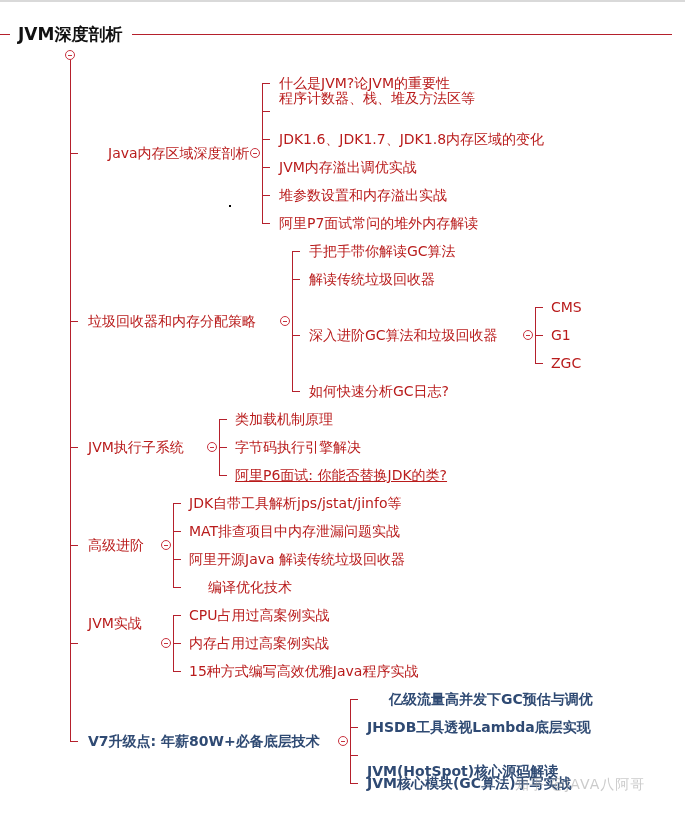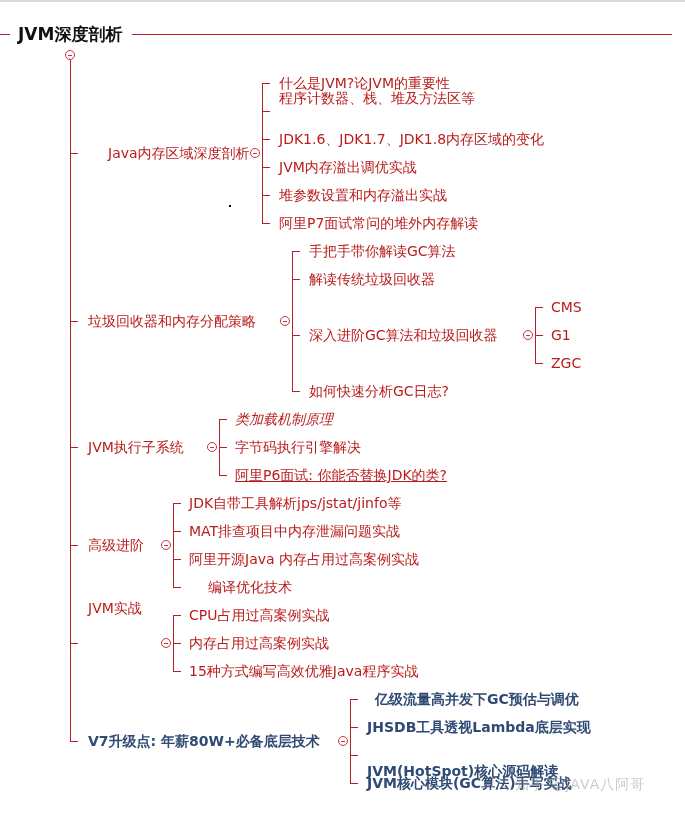--- a/index.html
+++ b/index.html
@@ -91,51 +91,51 @@
 <div class="node" style="left:551px;top:298px;">CMS</div>
 <div class="node" style="left:551px;top:326px;">G1</div>
 <div class="node" style="left:551px;top:354px;text-align:center;">ZGC</div>
 
 <div class="node" style="left:88px;top:438px;">JVM执行子系统</div>
 <div class="collapse" style="left:207px;top:442px;"></div>
 <div class="vline" style="left:219px;top:419px;height:56px;"></div>
 <div class="tick" style="left:219px;top:419px;"></div>
 <div class="tick" style="left:219px;top:447px;"></div>
 <div class="tick" style="left:219px;top:475px;"></div>
-<div class="node" style="left:235px;top:410px;font-style:italic;">类加载机制原理</div>
+<div class="node" style="left:235px;top:410px;">类加载机制原理</div>
 <div class="node" style="left:235px;top:438px;">字节码执行引擎解决</div>
 <div class="node" style="left:235px;top:466px;text-decoration:underline;">阿里P6面试: 你能否替换JDK的类?</div>
 
 <div class="node" style="left:88px;top:536px;">高级进阶</div>
 <div class="collapse" style="left:161px;top:540px;"></div>
 <div class="vline" style="left:173px;top:503px;height:84px;"></div>
 <div class="tick" style="left:173px;top:503px;"></div>
 <div class="tick" style="left:173px;top:531px;"></div>
 <div class="tick" style="left:173px;top:559px;"></div>
 <div class="tick" style="left:173px;top:587px;"></div>
 <div class="node" style="left:189px;top:494px;">JDK自带工具解析jps/jstat/jinfo等</div>
 <div class="node" style="left:189px;top:522px;">MAT排查项目中内存泄漏问题实战</div>
-<div class="node" style="left:189px;top:550px;">阿里开源Java 内存占用过高案例实战</div>
+<div class="node" style="left:189px;top:550px;">阿里开源Java 解读传统垃圾回收器</div>
 <div class="node" style="left:189px;top:578px;margin-left:19px;">编译优化技术</div>
 
-<div class="node" style="left:88px;top:599px;">JVM实战</div>
+<div class="node" style="left:88px;top:614px;">JVM实战</div>
 <div class="collapse" style="left:161px;top:638px;"></div>
 <div class="vline" style="left:173px;top:615px;height:56px;"></div>
 <div class="tick" style="left:173px;top:615px;"></div>
 <div class="tick" style="left:173px;top:643px;"></div>
 <div class="tick" style="left:173px;top:671px;"></div>
 <div class="node" style="left:189px;top:606px;">CPU占用过高案例实战</div>
 <div class="node" style="left:189px;top:634px;">内存占用过高案例实战</div>
 <div class="node" style="left:189px;top:662px;text-align:right;">15种方式编写高效优雅Java程序实战</div>
 
 <div class="node blue" style="left:88px;top:732px;">V7升级点: 年薪80W+必备底层技术</div>
 <div class="collapse" style="left:338px;top:736px;"></div>
 <div class="vline" style="left:350px;top:699px;height:84px;"></div>
 <div class="tick" style="left:350px;top:699px;"></div>
 <div class="tick" style="left:350px;top:727px;"></div>
 <div class="tick" style="left:350px;top:755px;"></div>
 <div class="tick" style="left:350px;top:783px;"></div>
-<div class="node blue" style="left:375px;top:690px;">亿级流量高并发下GC预估与调优</div>
+<div class="node blue" style="left:389px;top:690px;">亿级流量高并发下GC预估与调优</div>
 <div class="node blue" style="left:367px;top:718px;">JHSDB工具透视Lambda底层实现</div>
 <div class="node blue" style="left:367px;top:762px;">JVM(HotSpot)核心源码解读</div>
 <div class="node blue" style="left:367px;top:774px;">JVM核心模块(GC算法)手写实战</div>
 
 <div class="watermark">知乎 @JAVA八阿哥</div>
 
 </body></html>

